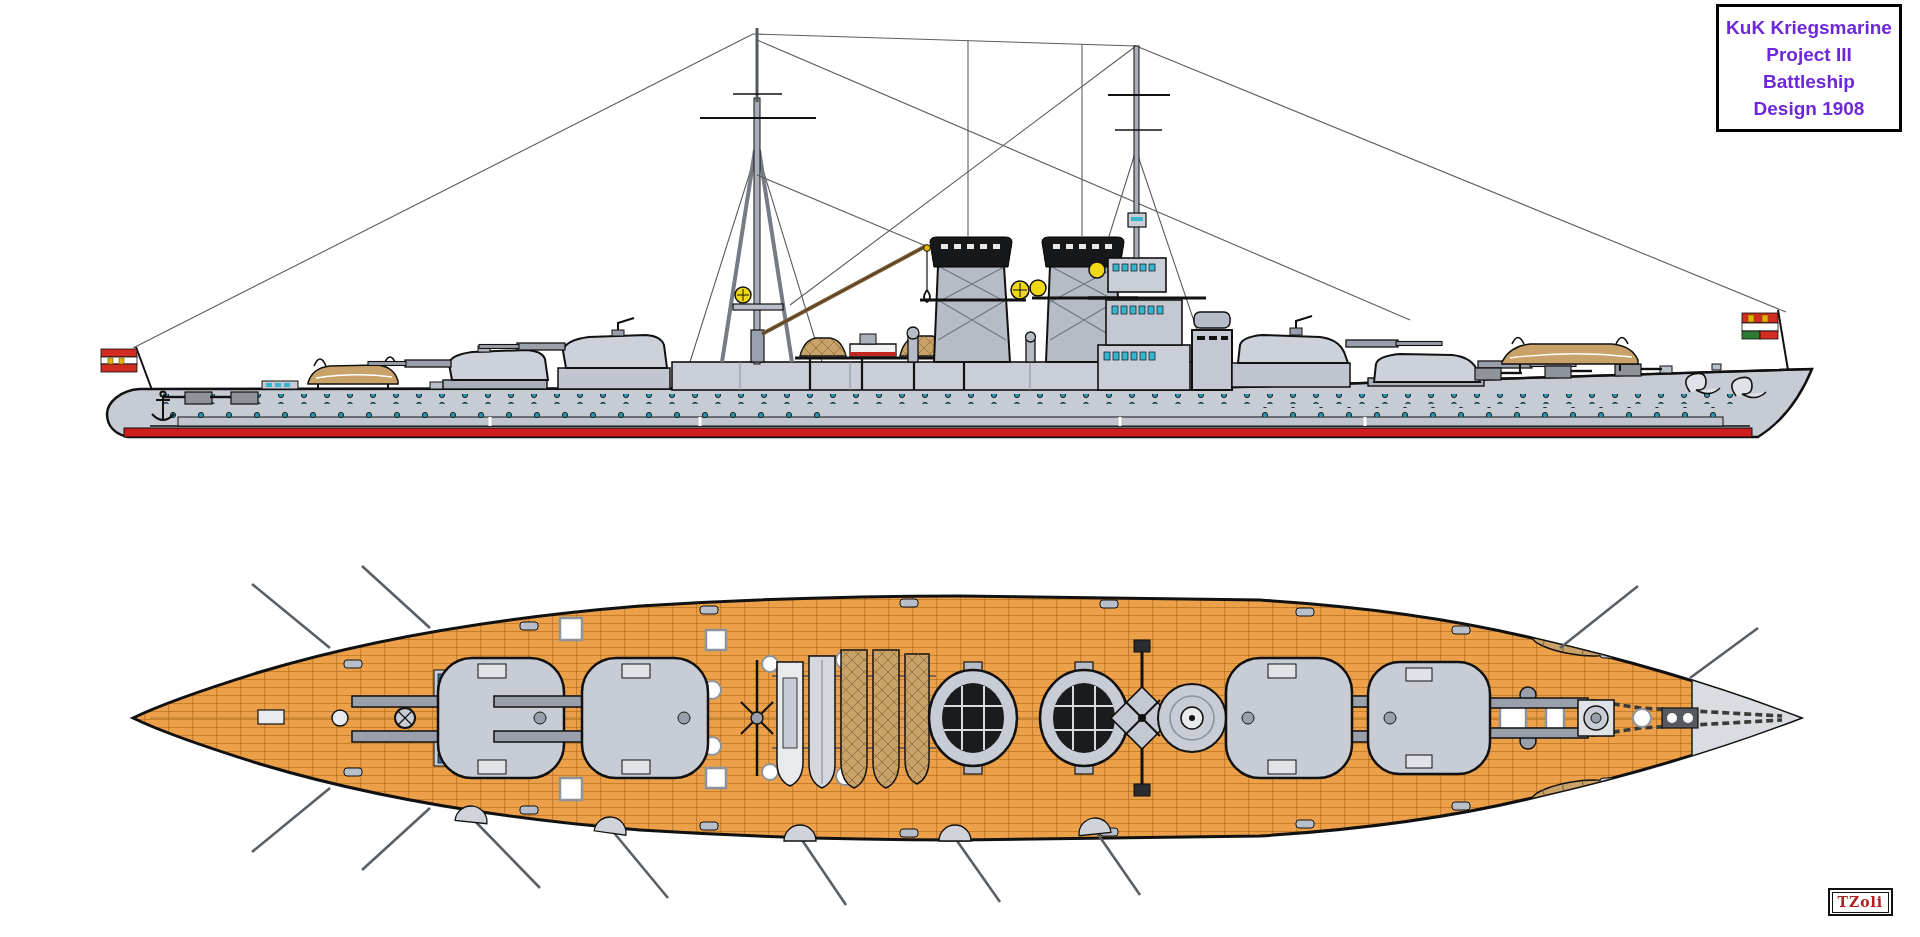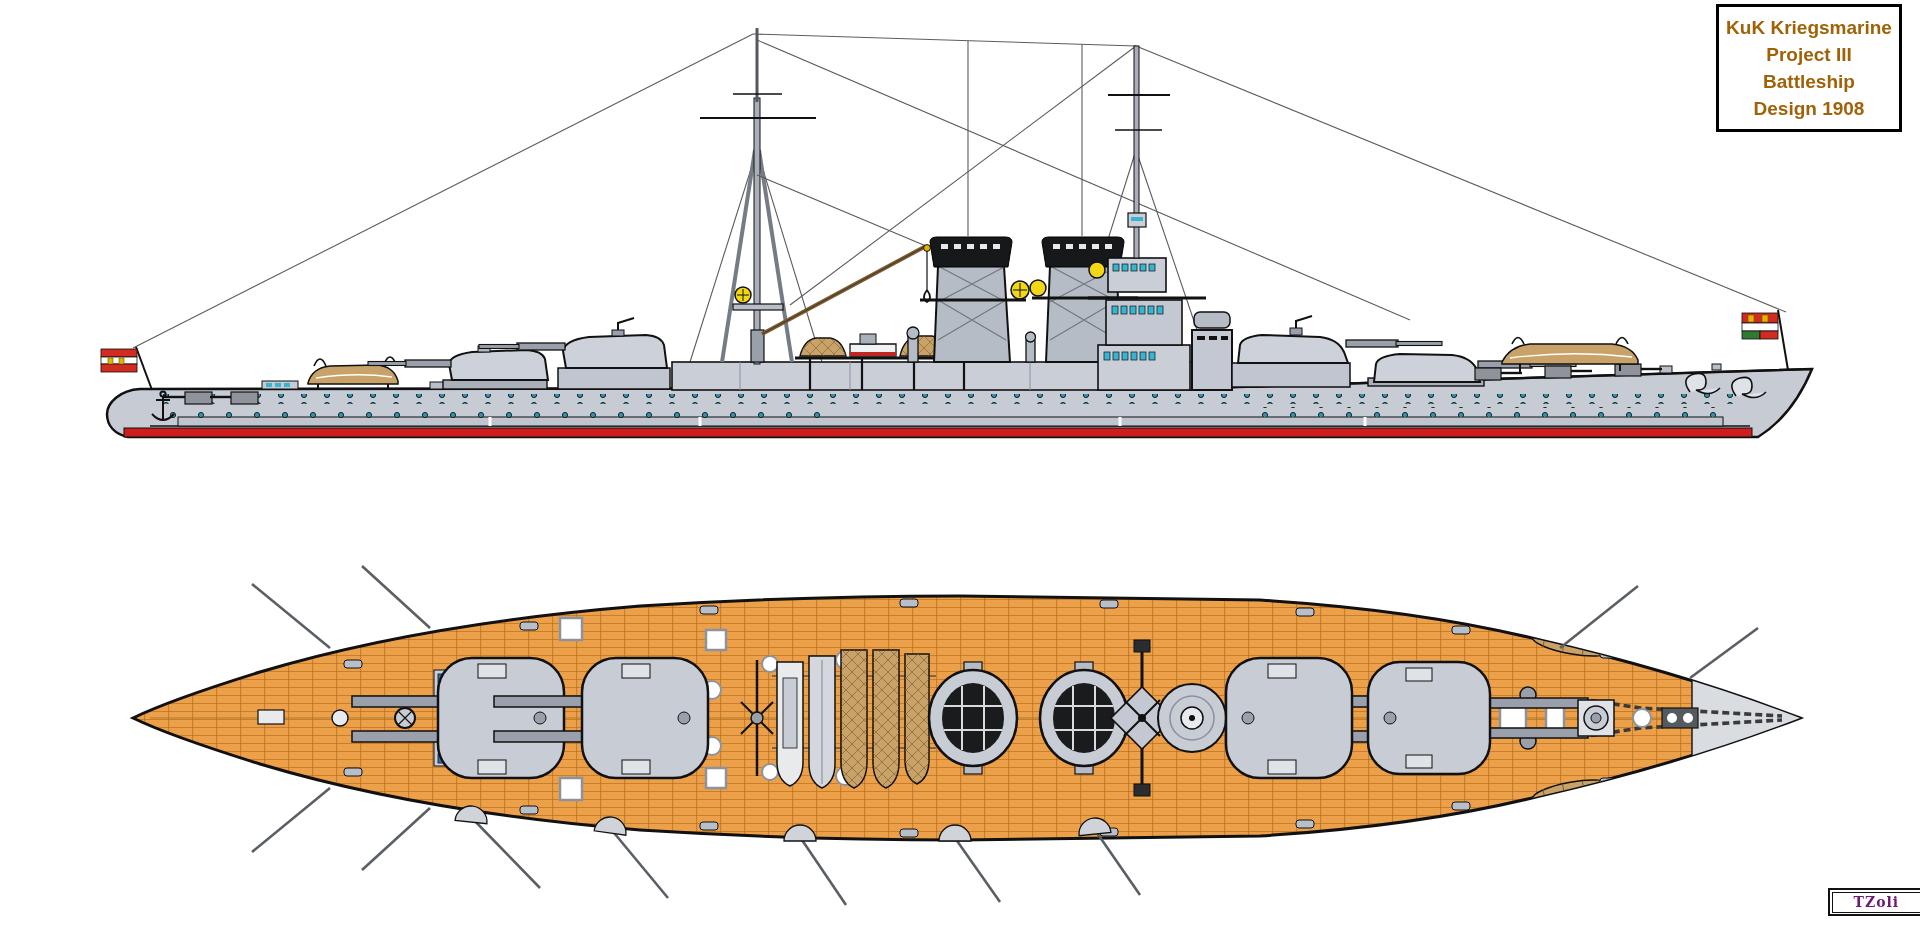--- a/index.html
+++ b/index.html
@@ -1,24 +1,24 @@
 <!DOCTYPE html>
 <html><head>
 <meta charset="utf-8">
 <style>
   html,body{margin:0;padding:0;background:#ffffff;}
   #page{position:relative;width:1920px;height:937px;background:#ffffff;overflow:hidden;
         font-family:"Liberation Sans",sans-serif;}
   #scene{position:absolute;left:0;top:0;width:1920px;height:937px;}
   #title-box{position:absolute;top:4px;right:18px;width:186px;border:3px solid #000;
              background:#fff;text-align:center;padding:7px 4px;box-sizing:border-box;}
-  #title-box .tline{display:block;font-weight:bold;font-size:19px;line-height:27px;color:#a16207;}
+  #title-box .tline{display:block;font-weight:bold;font-size:19px;line-height:27px;color:#6d28d9;}
   #sig-box{position:absolute;left:1828px;top:888px;border:2px solid #111;background:#fff;padding:1.5px;}
-  #sig-inner{display:block;border:1.5px solid #111;padding:0 21px;font-weight:bold;font-size:14px;
-             line-height:19px;color:#701a75;letter-spacing:1px;font-family:"DejaVu Serif",serif;}
+  #sig-inner{display:block;border:1.5px solid #111;padding:0 5px;font-weight:bold;font-size:14px;
+             line-height:19px;color:#b91c1c;letter-spacing:1px;font-family:"DejaVu Serif",serif;}
 </style>
 </head>
 <body>
 
 <div id="page">
 
 <svg id="scene" viewBox="0 0 1920 937" xmlns="http://www.w3.org/2000/svg">
   <defs>
     <pattern id="planks" width="24" height="8" patternUnits="userSpaceOnUse">
       <rect width="24" height="8" fill="#eda04a"></rect>

